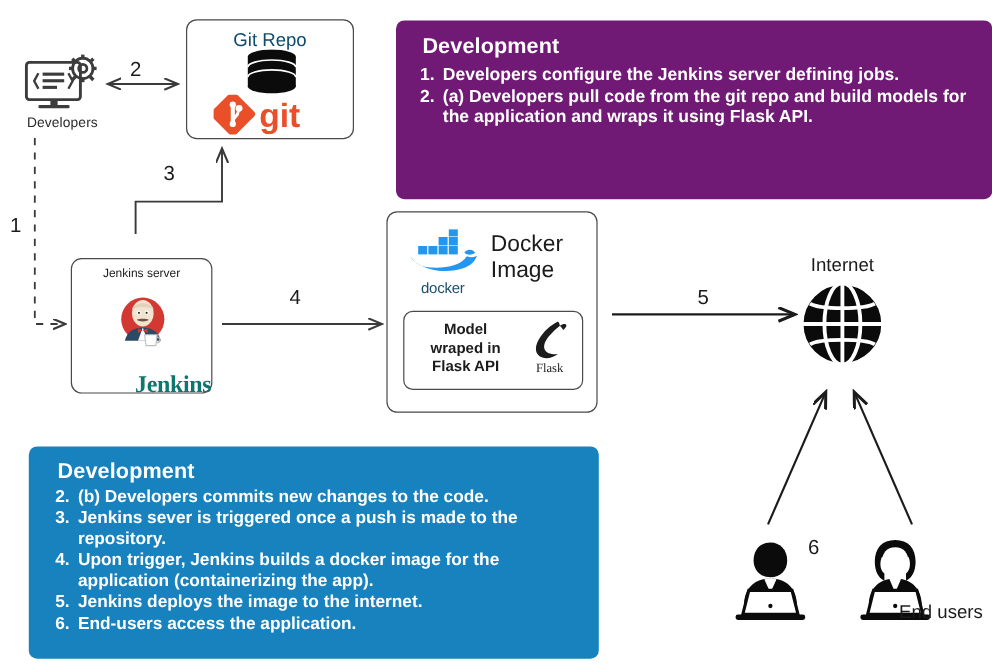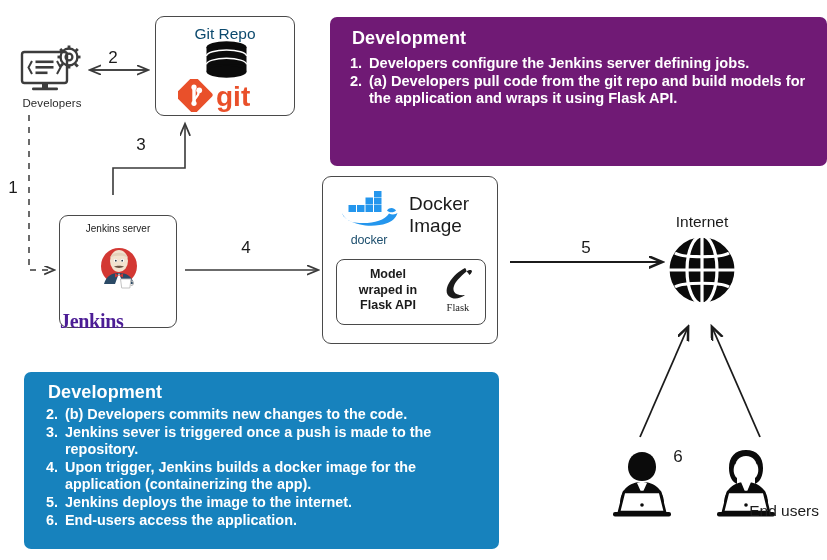--- a/index.html
+++ b/index.html
@@ -52,25 +52,25 @@
 
   
   #jenkins-box { left: 59px; top: 215px; width: 118px; height: 113px; }
   #jenkins-box .box-title {
     text-align: center;
     font-size: 10px;
     color: #1b1b1b;
     margin-top: 7px;
   }
   #jenkins-box .jenkins-word {
-    text-align: left;
+    text-align: right;
     font-family: "Liberation Serif", serif;
     font-weight: bold;
     font-size: 20px;
-    color: #4c1d95;
+    color: #0f766e;
     margin-top: 1px;
     letter-spacing: -0.3px;
   }
 
   
   #docker-box { left: 322px; top: 176px; width: 176px; height: 168px; }
   #docker-title {
     position: absolute;
     left: 86px; top: 16px;
     font-size: 19px;

